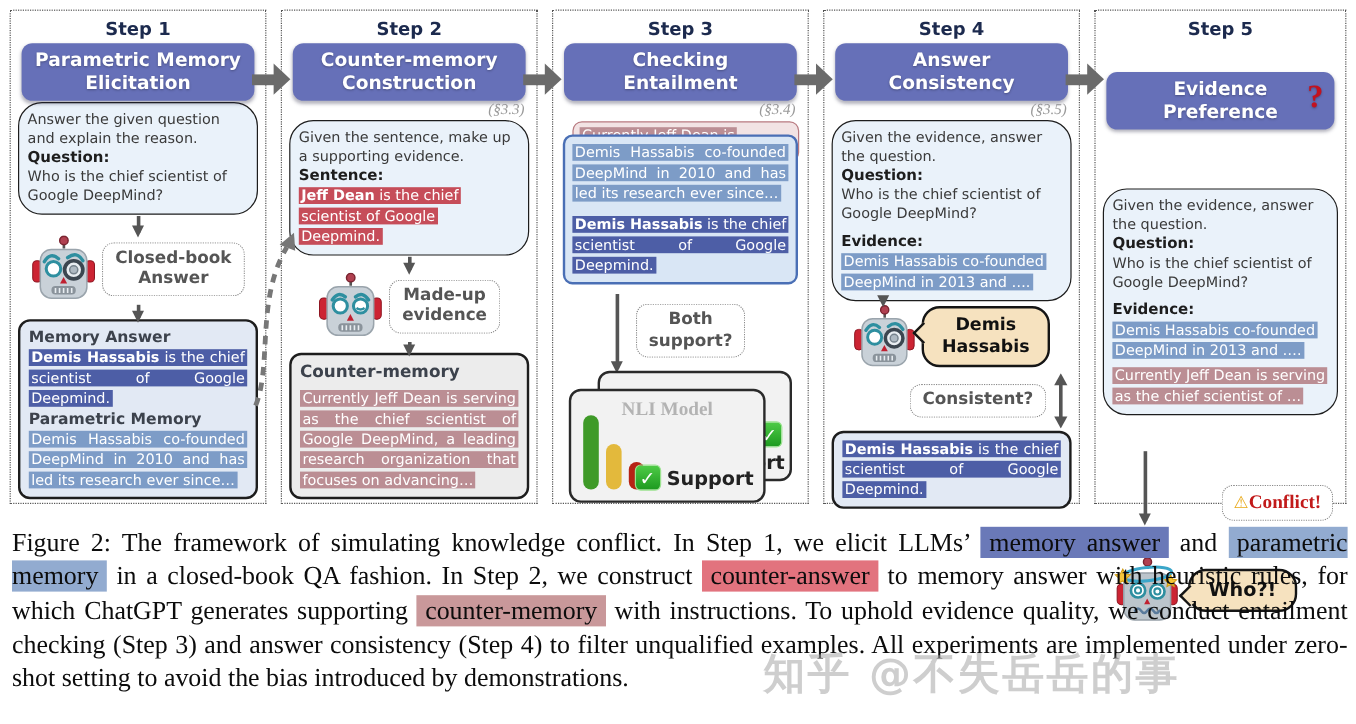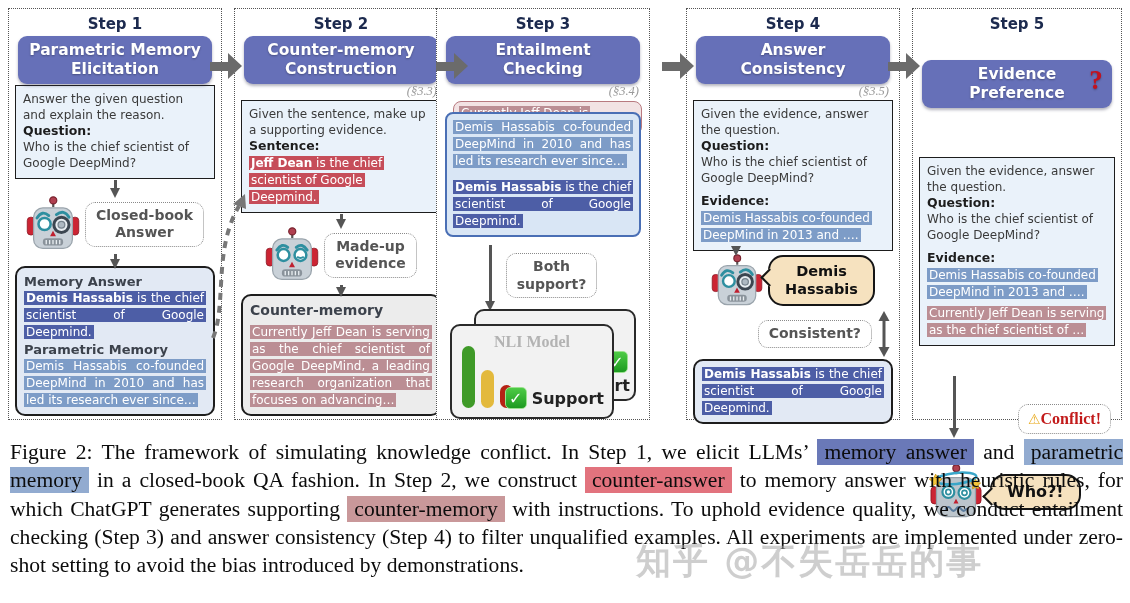--- a/index.html
+++ b/index.html
@@ -1,28 +1,28 @@
 <!DOCTYPE html>
 <html><head>
 <meta charset="utf-8">
 <style>
   * { margin:0; padding:0; box-sizing:border-box; }
   body { background:#fff; font-family:"DejaVu Sans", sans-serif; }
   .page { position:relative; width:1130px; height:603px; background:#fff; overflow:hidden; }
 
   
   .panel { position:absolute; top:8px; height:412px; width:214px; border:1.5px dotted #555; background:#fff; display:flex; flex-direction:column; padding:3px 2px; }
-  .p1{left:8px;} .p2{left:234px;} .p3{left:436px;} .p4{left:686px;} .p5{left:912px; width:210px;gap:24px;}
+  .p1{left:8px;} .p2{left:234px;} .p3{left:460px;} .p4{left:686px;} .p5{left:912px; width:210px;gap:24px;}
 
   .step-label { font-weight:bold; font-size:15px; color:#1c2a4e; text-align:center; margin-top:3px; }
   .header-box { position:relative; background:#6670b8; border-radius:9px; color:#fff; font-weight:bold; font-size:15.5px; text-align:center; padding:5px 2px; line-height:1.22; width:93%; margin:3px auto 0; box-shadow:0 2px 3px rgba(40,40,70,.35); text-shadow:0 1px 2px rgba(0,0,0,.3); }
   .qmark { position:absolute; right:9px; top:7px; color:#c2121f; font-family:"Liberation Serif",serif; font-size:27px; line-height:1; }
   .secref { font-family:"Liberation Serif",serif; font-style:italic; color:#9a9a9a; font-size:12.5px; text-align:right; padding-right:8px; height:17px; }
 
-  .bubble { background:#eaf2fa; border:1.6px solid #1d1d1d; border-radius:0; padding:6px 7px; font-size:12px; color:#3a3a3a; line-height:1.32; margin:1px 4px 0; }
+  .bubble { background:#eaf2fa; border:1.6px solid #1d1d1d; border-radius:20px; padding:6px 7px; font-size:12px; color:#3a3a3a; line-height:1.32; margin:1px 4px 0; }
   .lbl { font-weight:bold; color:#1d1d1d; font-size:12.5px; }
   .just { text-align:justify; }
   .hl { color:#fff; padding:0 2px; -webkit-box-decoration-break:clone; box-decoration-break:clone; line-height:1.42; }
   .hl b { color:#fff; }
   .hl-db { background:#4d5ea6; }
   .hl-mb { background:#7d9cc7; }
   .hl-red{ background:#c64d59; }
   .hl-pk { background:#bb8e94; }
 
   .result-box { background:#e2e9f4; border:2px solid #1d1d1d; border-radius:10px; padding:5px 7px; margin:0 4px; font-size:12px; line-height:1.32; }
@@ -180,22 +180,22 @@
     <div class="varrow" style="height:14px;"></div>
     <div class="result-box gray">
       <div class="box-title" style="font-size:14px; margin-bottom:4px;">Counter-memory</div>
       <div class="just"><span class="hl hl-pk">Currently Jeff Dean is serving as the chief scientist of Google DeepMind, a leading research organization that focuses on advancing…</span></div>
     </div>
   </div>
 
   <div class="panel p3">
     <div class="step-label">Step 3</div>
     <div class="header-box">
+      <div>Checking</div>
       <div>Entailment</div>
-      <div>Checking</div>
     </div>
     <div class="secref">(§3.4)</div>
     <div class="qstack">
       <div class="qback"><span class="hl hl-pk">Currently Jeff Dean is serving</span></div>
       <div class="qfront">
         <div class="just"><span class="hl hl-mb">Demis Hassabis co-founded DeepMind in 2010 and has led its research ever since…</span></div>
         <div class="gap8"></div>
         <div class="just"><span class="hl hl-db"><b>Demis Hassabis</b><span> is the chief scientist of Google Deepmind.</span></span></div>
       </div>
     </div>

